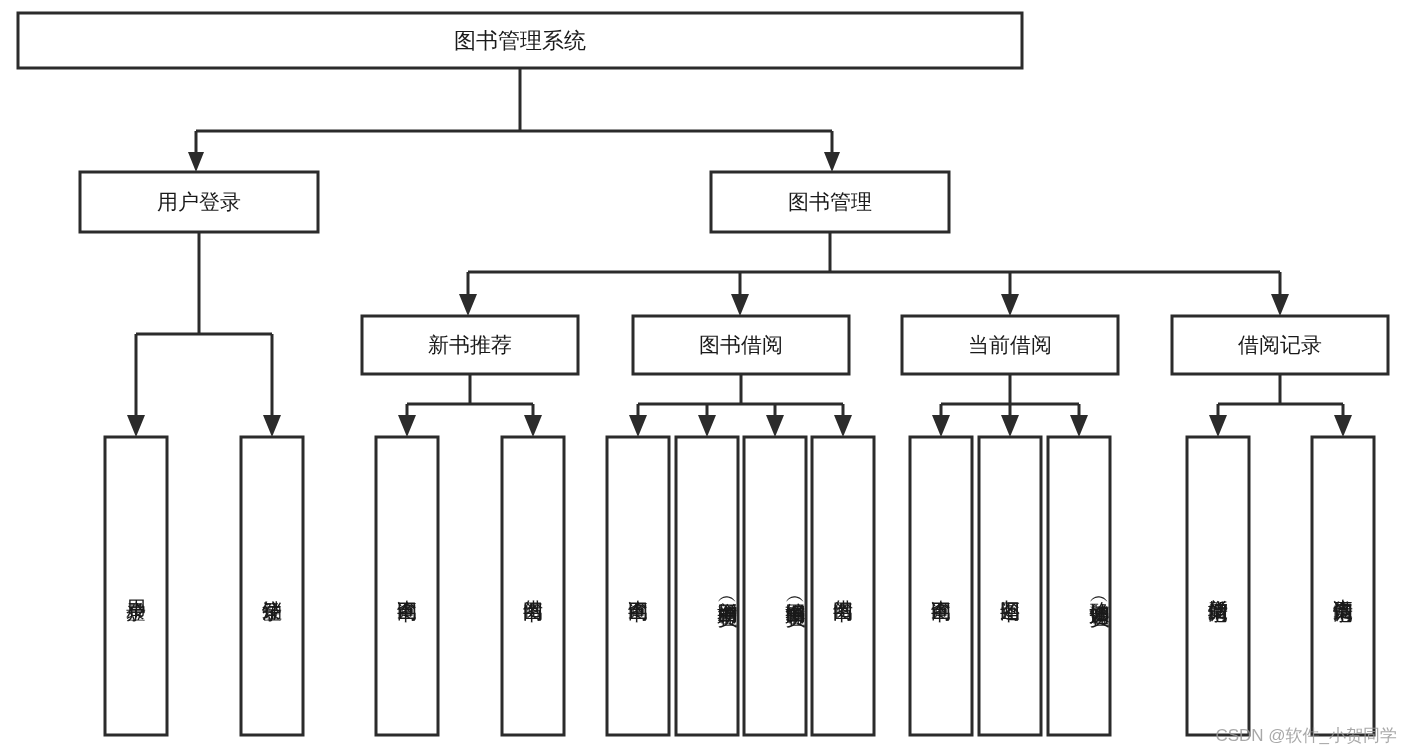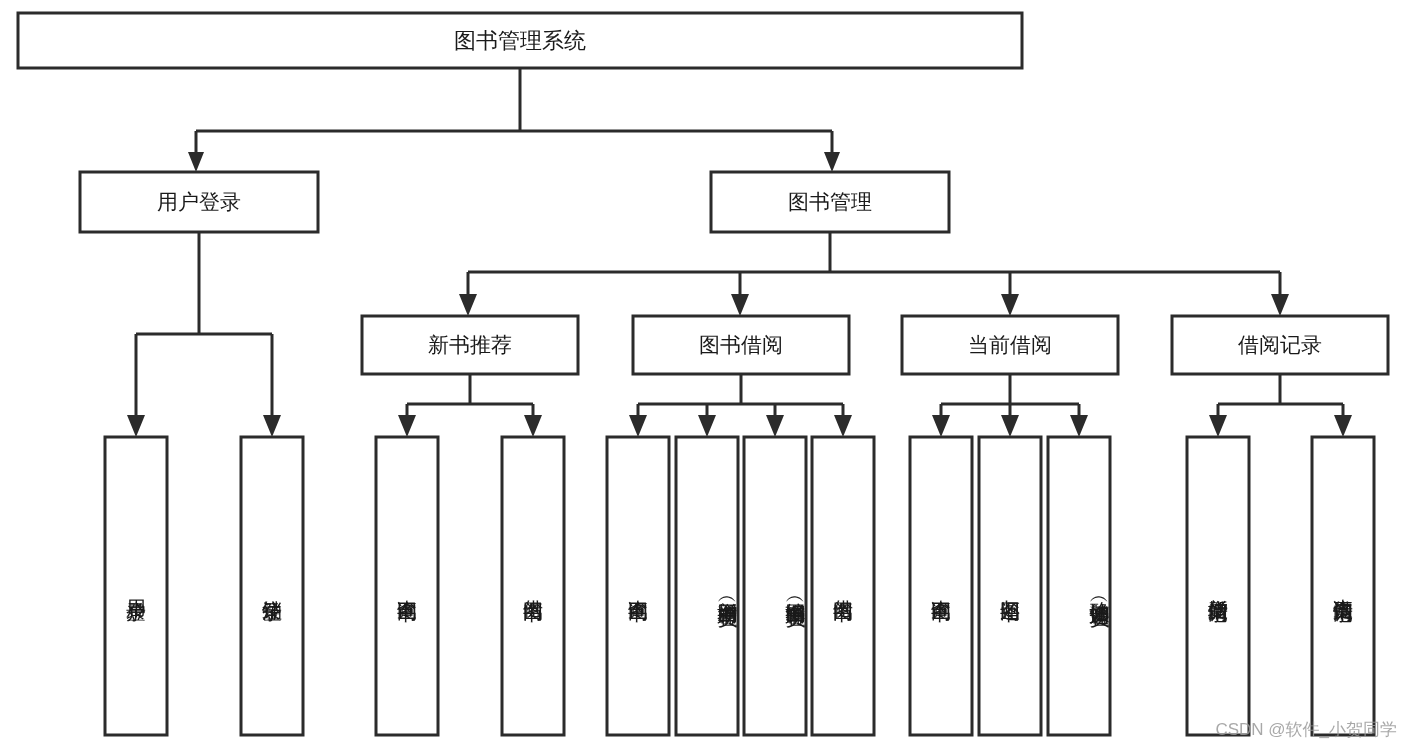--- a/index.html
+++ b/index.html
@@ -52,21 +52,21 @@
     line-height: 1.06;
     color: #1a1a1a;
     letter-spacing: 1px;
     text-align: center;
     white-space: nowrap;
     pointer-events: none;
   }
   .watermark {
     position: absolute;
     right: 8px;
-    bottom: 6px;
+    bottom: 0;
     font-family: "Liberation Sans", "DejaVu Sans", sans-serif;
     font-size: 17px;
     color: #9a9a9a;
     opacity: .85;
     white-space: nowrap;
   }
 </style>
 </head>
 <body>
 

